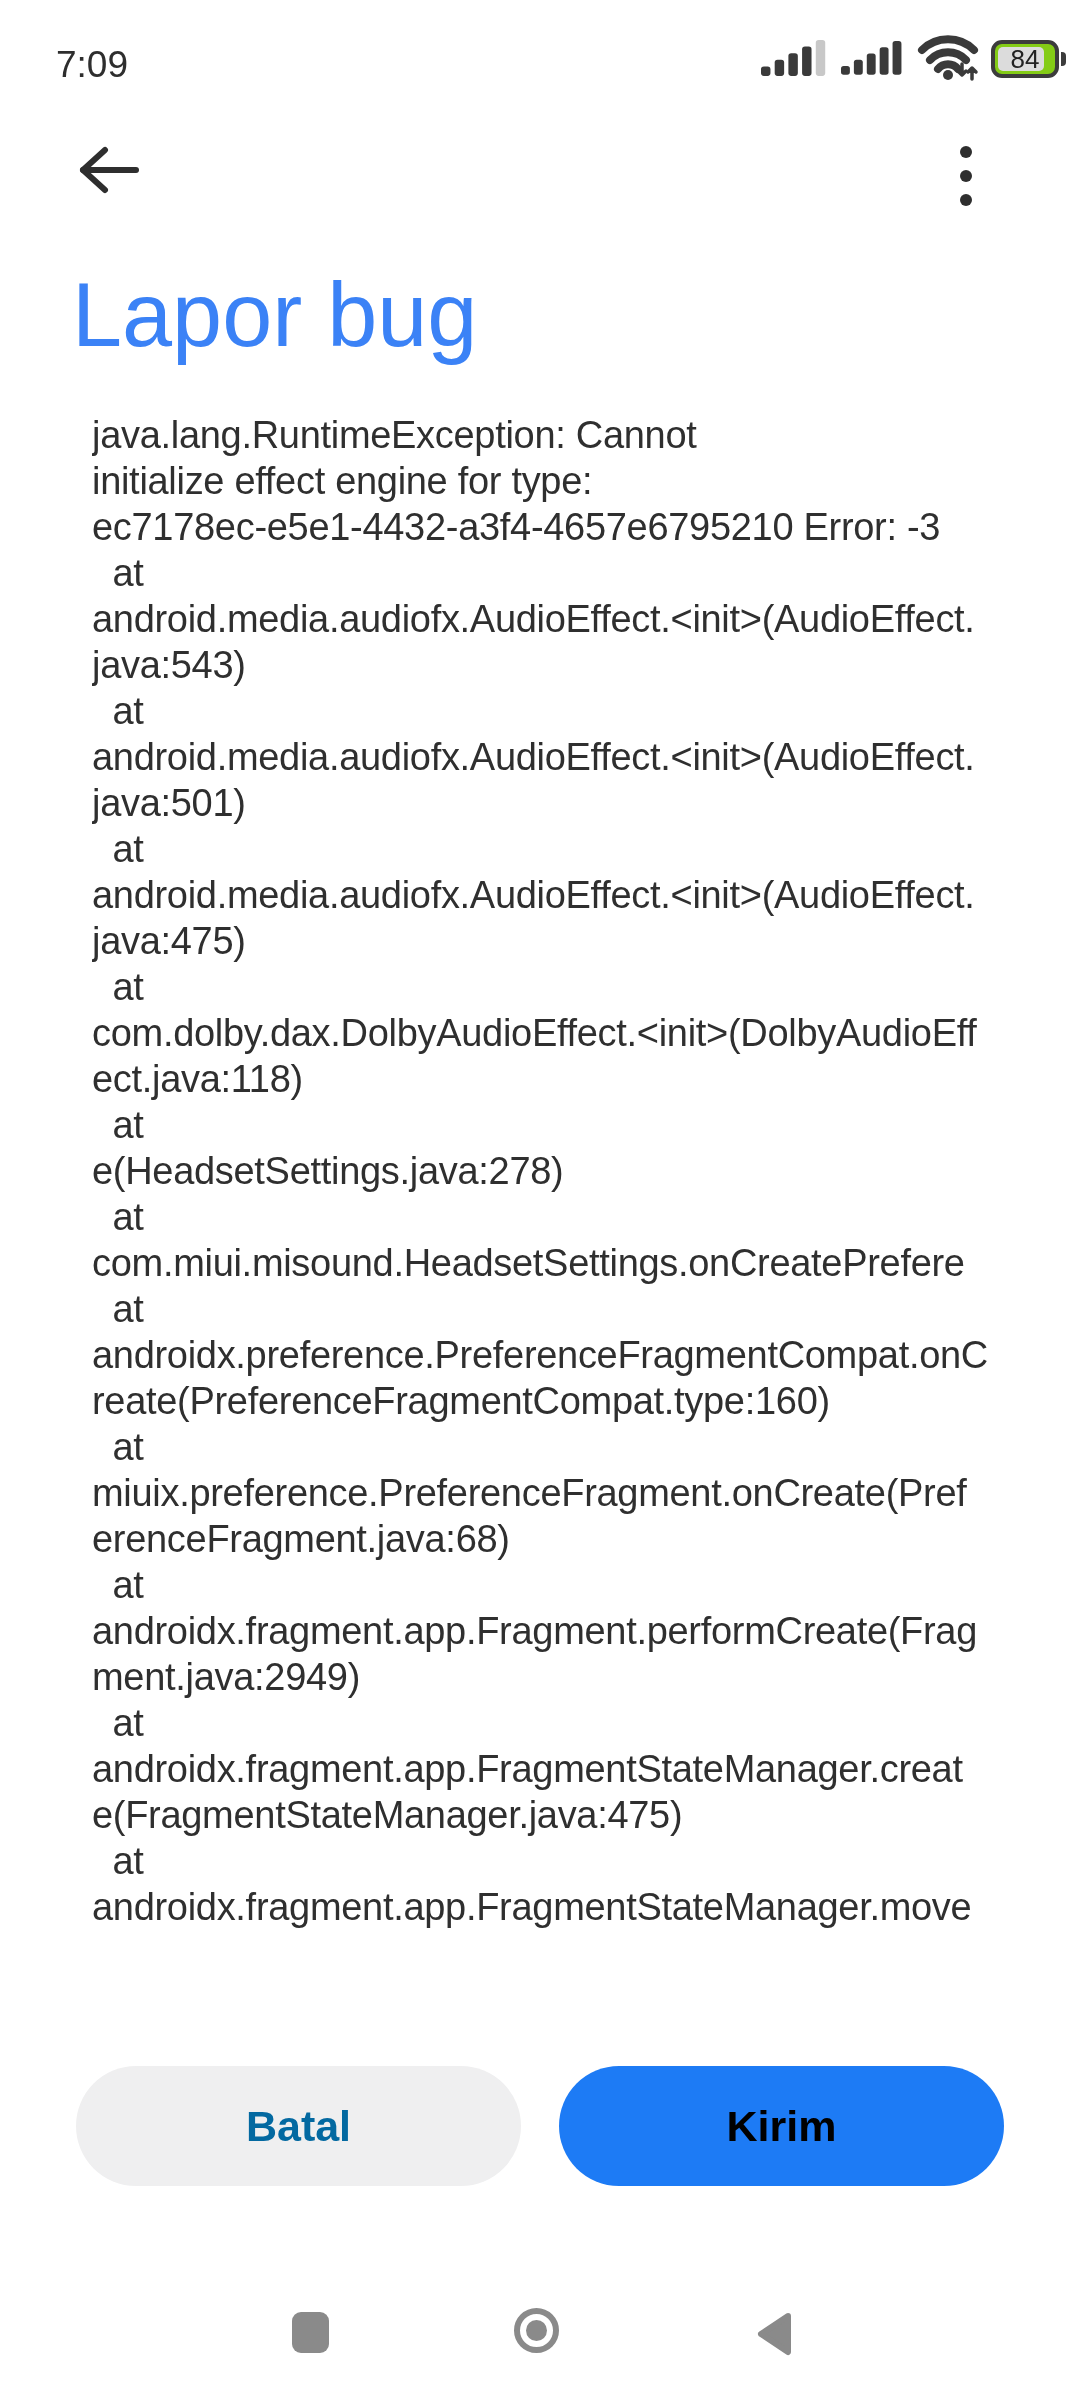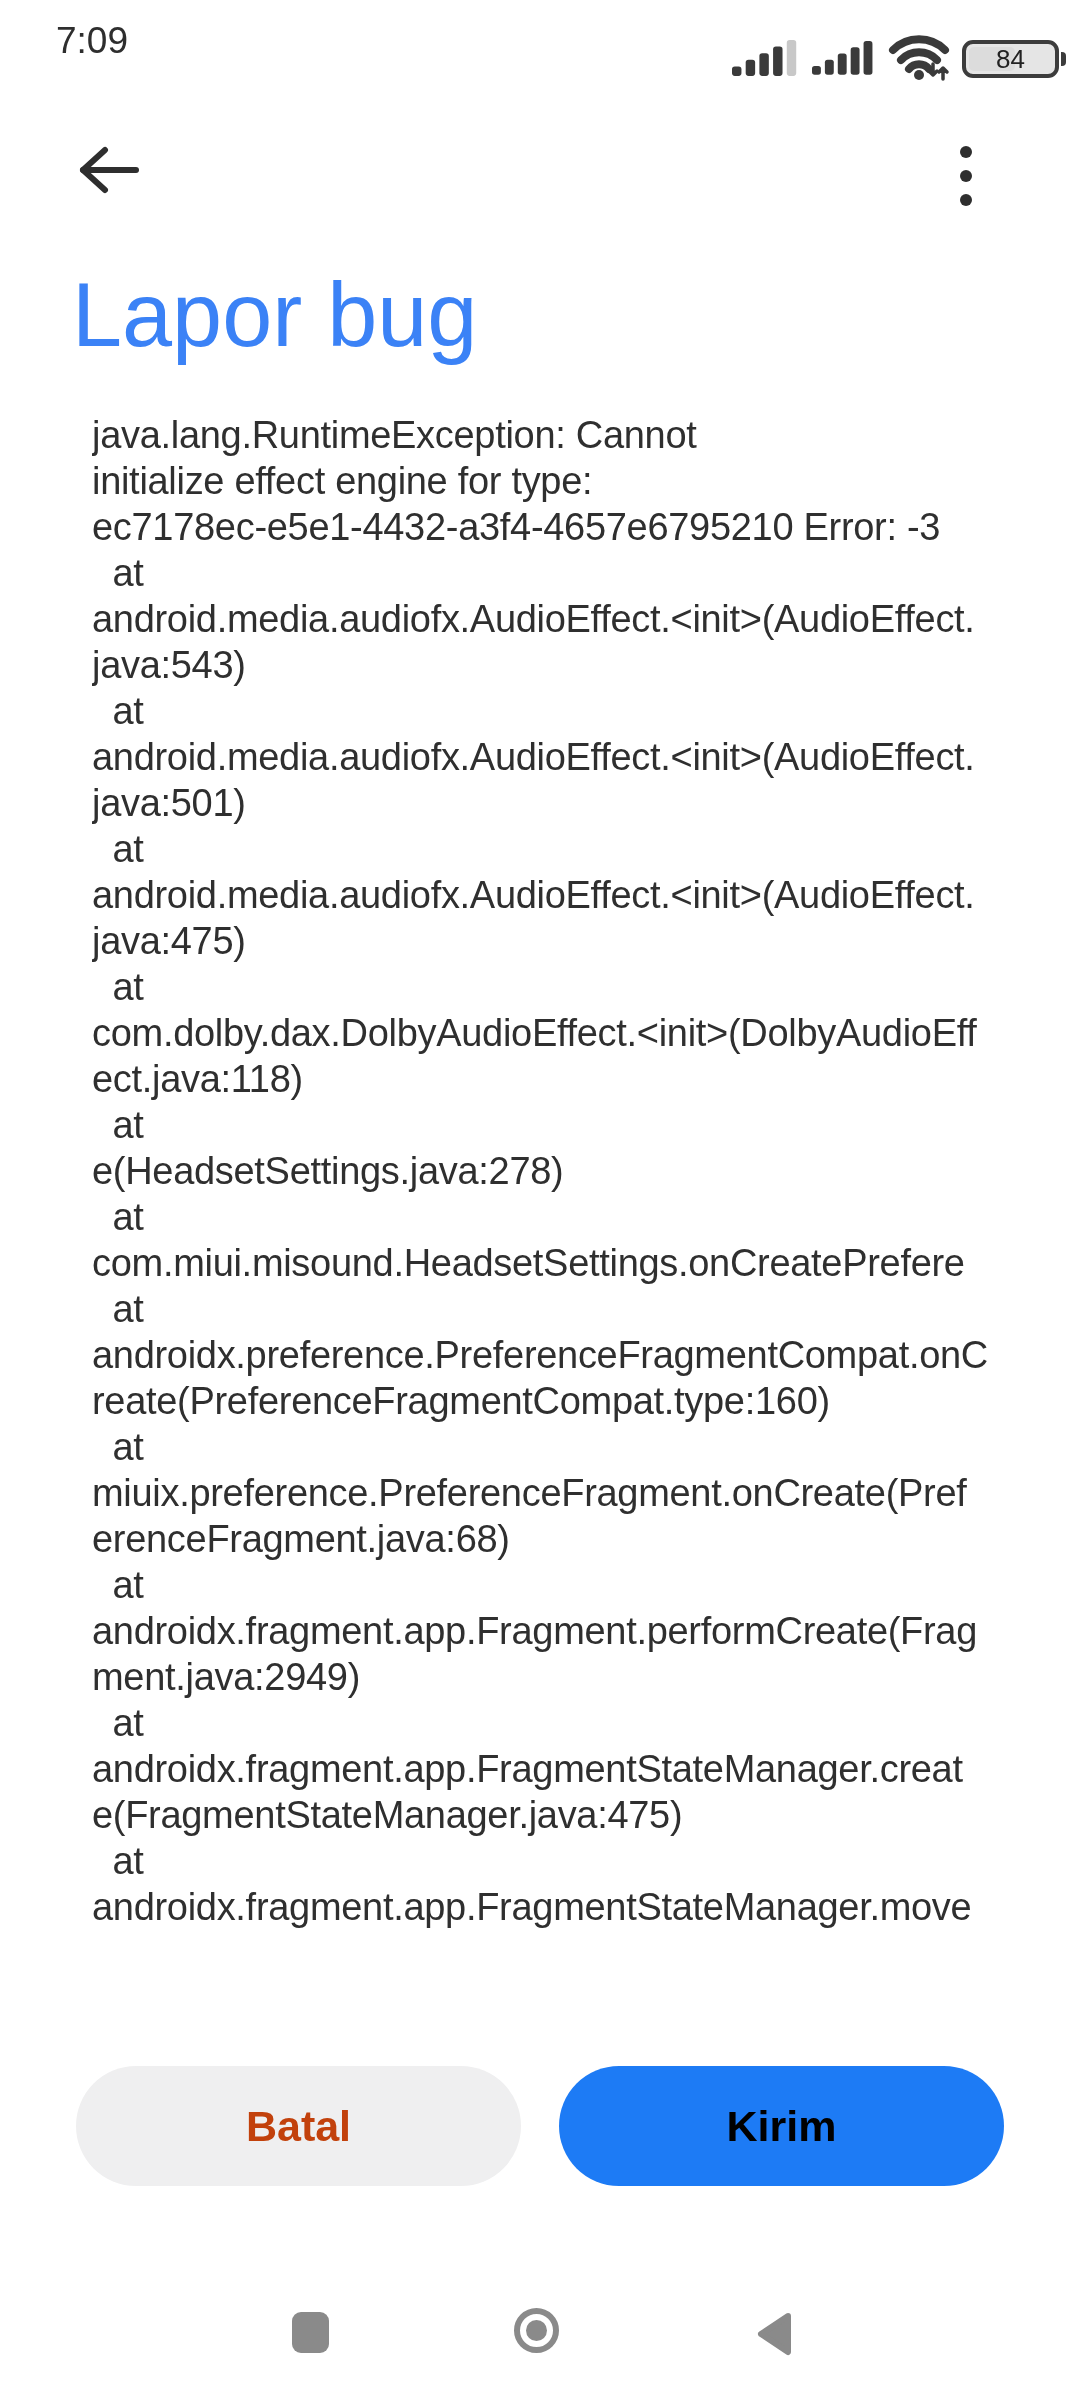--- a/index.html
+++ b/index.html
@@ -8,33 +8,32 @@
     width: 1080px;
     height: 2400px;
     background: #ffffff;
     font-family: "Liberation Sans", "DejaVu Sans", sans-serif;
     color: #2f2f2f;
     overflow: hidden;
   }
 
   
   .clock {
-    position: absolute; left: 56px; top: 20px;
+    position: absolute; left: 56px; top: 44px;
     font-size: 37px; line-height: 42px; color: #2e2e2e;
   }
   .status-icons {
     position: absolute; right: 14px; top: 36px;
     display: flex; align-items: center; gap: 12px; height: 46px;
   }
   .battery-wrap { display: flex; align-items: center; }
   .battery {
     position: relative; width: 60px; height: 30px;
     border: 4px solid #3c3c3c; border-radius: 11px;
-    background: #e5e5e5;
-    padding-left: 29px;
+    background: #84cc16;
   }
   .battery-fill {
     position: absolute; left: 3px; top: 3px; bottom: 3px; width: 46px;
     background: #dcdcdc; border-radius: 5px;
   }
   .battery-num {
     position: absolute; inset: 0;
     display: flex; align-items: center; justify-content: center;
     font-size: 26px; color: #222222;
   }
@@ -74,21 +73,21 @@
     position: absolute; left: 76px; right: 76px; top: 2066px; height: 120px;
     display: flex; gap: 38px;
   }
   .btn {
     flex: 1; border: none; border-radius: 60px;
     font-family: "Liberation Sans", "DejaVu Sans", sans-serif;
     font-size: 43px; font-weight: 700;
     display: flex; align-items: center; justify-content: center;
     cursor: pointer;
   }
-  .btn-cancel { background: #efeff0; color: #c2410c; }
+  .btn-cancel { background: #efeff0; color: #0369a1; }
   .btn-submit { background: #1d7bf5; color: #000000; }
 
   
   .nav-bar { position: absolute; left: 0; right: 0; bottom: 0; height: 150px; }
   .nav-recents {
     position: absolute; left: 292px; top: 62px;
     width: 37px; height: 41px; background: #8a8a8a; border-radius: 9px; cursor: pointer;
   }
   .nav-home {
     position: absolute; left: 514px; top: 58px;

